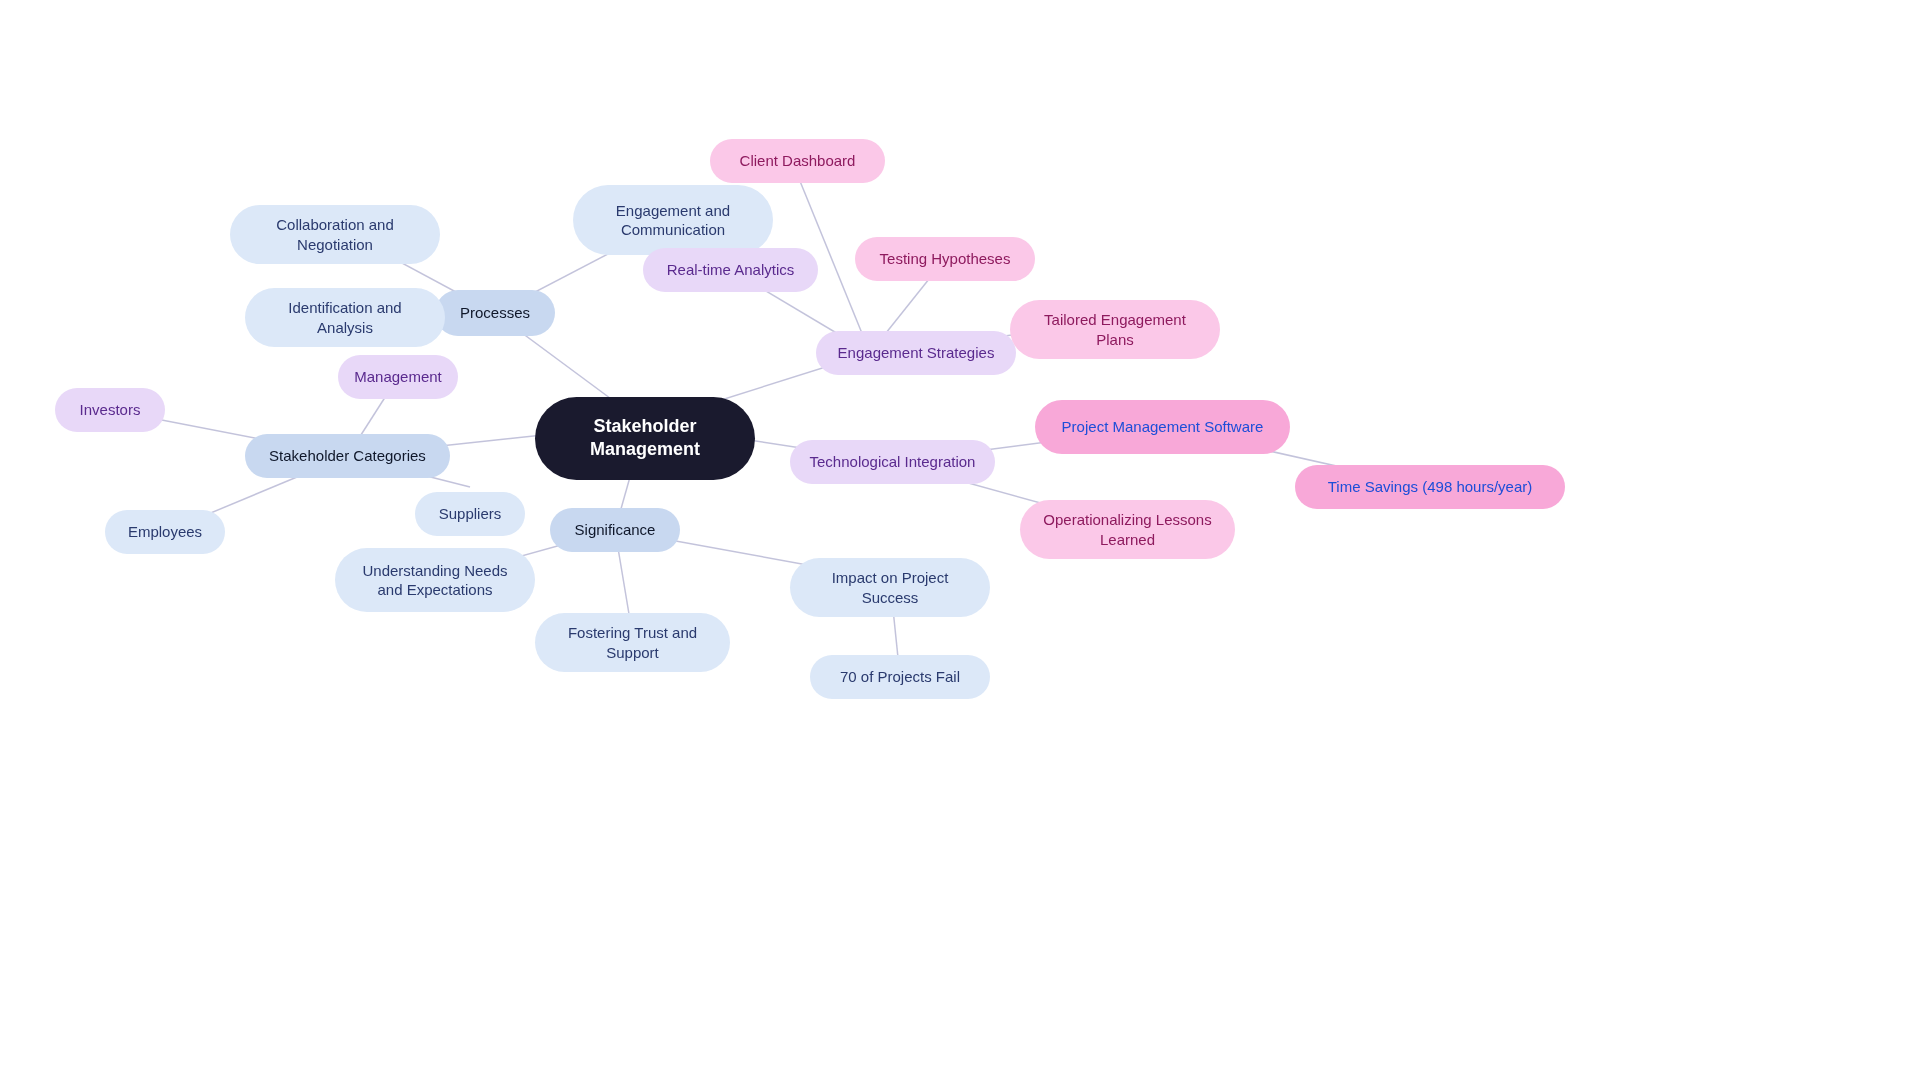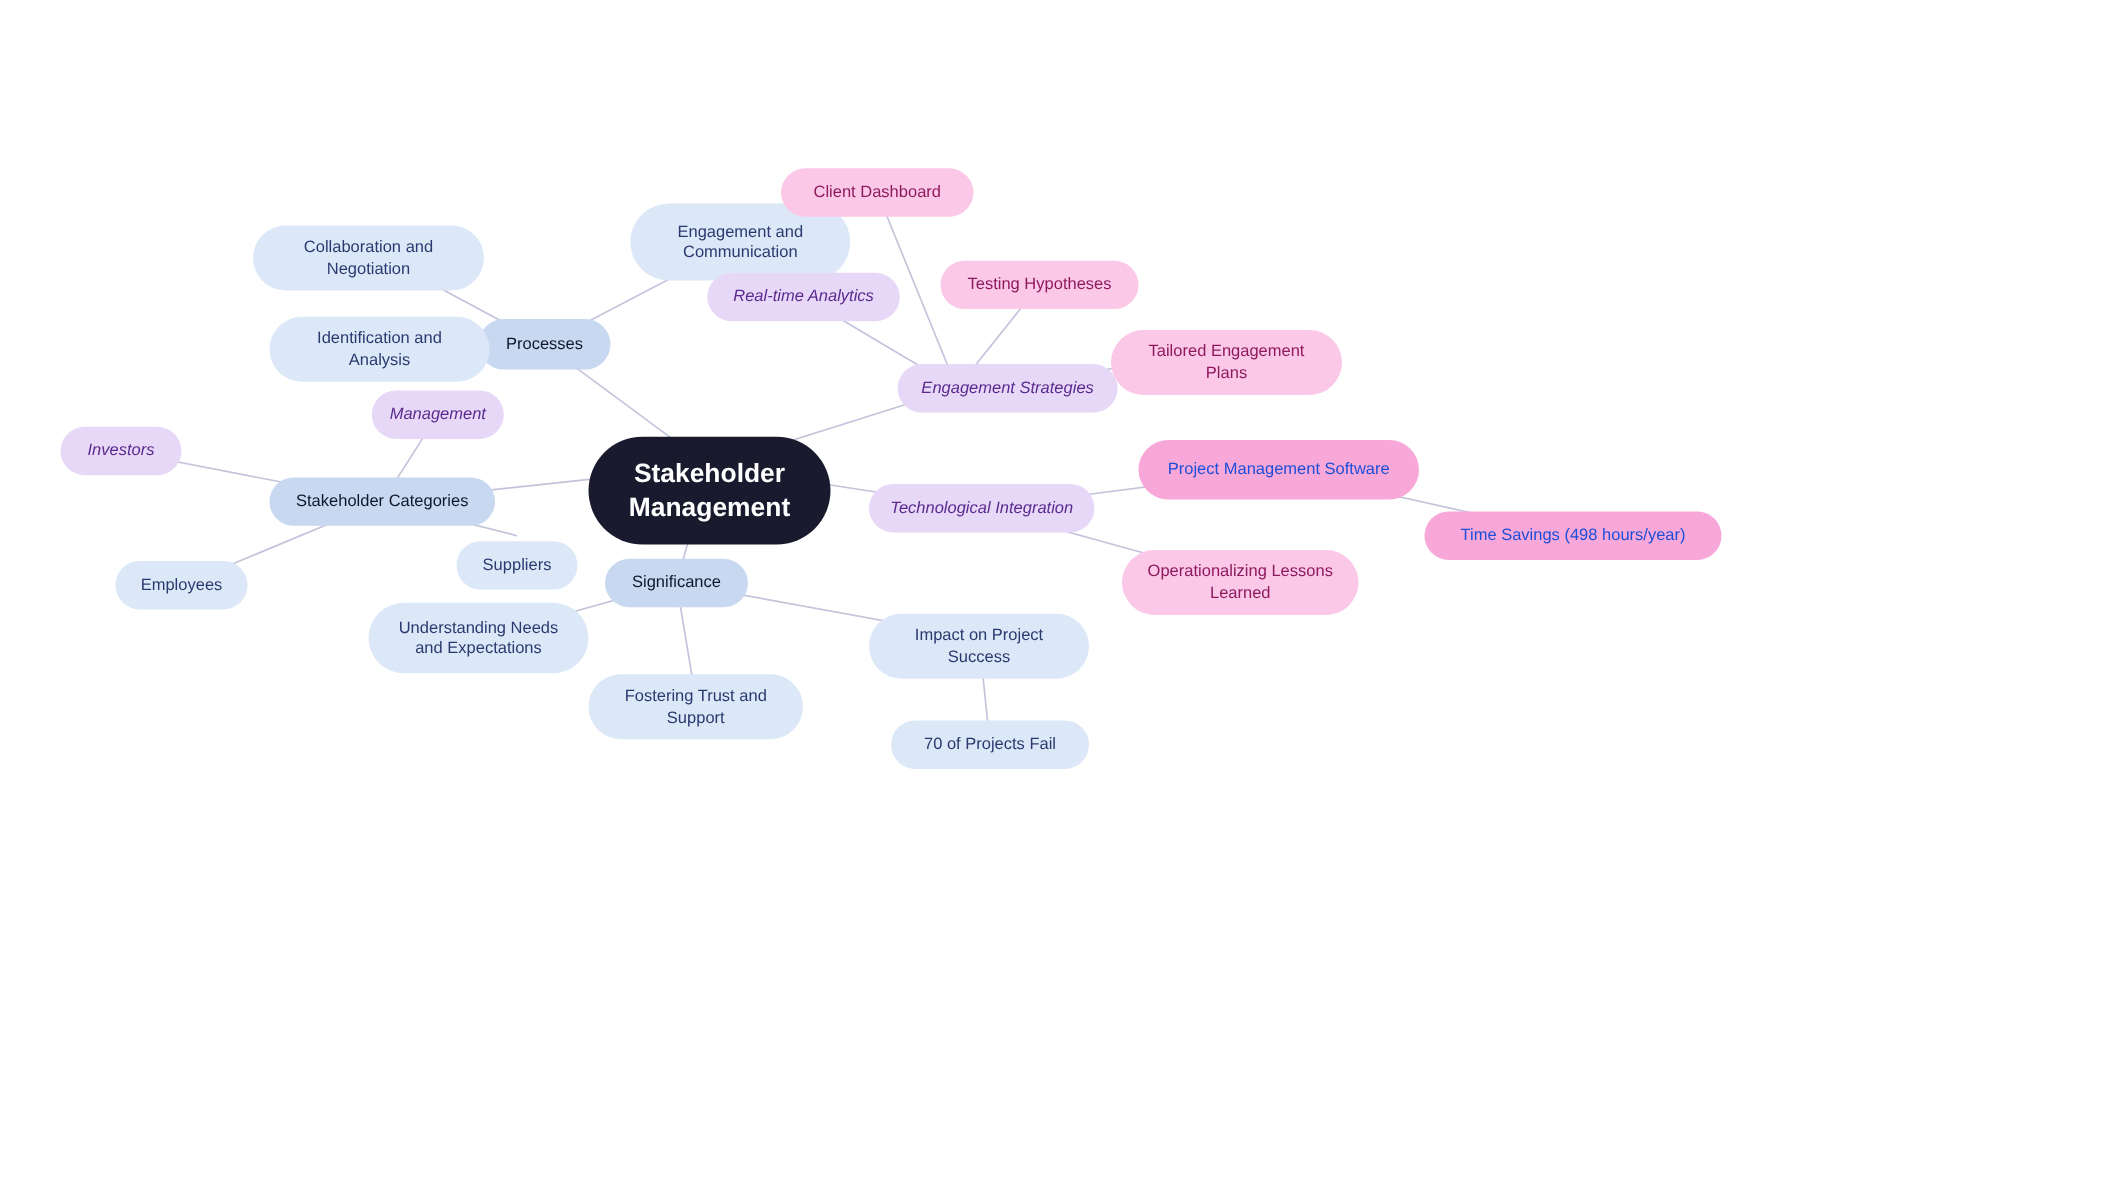--- a/index.html
+++ b/index.html
@@ -28,40 +28,39 @@
       border-radius: 50px;
       padding: 10px 18px;
       font-size: 15px;
       font-weight: 400;
       z-index: 1;
       line-height: 1.3;
     }
     .node-center {
       background: #1a1a2e;
       color: #ffffff;
-      font-size: 24px;
+      font-size: 18px;
       font-weight: 600;
       border-radius: 50px;
       padding: 18px 32px;
     }
     .node-blue {
       background: #c8d8f0;
       color: #0f172a;
       border: none;
     }
     .node-blue-light {
       background: #dce8f8;
       color: #2a3a6e;
       border: none;
     }
     .node-purple-light {
       background: #e8d8f8;
       color: #5a2a8e;
       border: none;
-      font-style: italic;
     }
     .node-pink {
       background: #f8a8d8;
       color: #1d4ed8;
       border: none;
     }
     .node-pink-light {
       background: #fbc8e8;
       color: #8e1a5e;
       border: none;
@@ -105,20 +104,20 @@
 <div class="node node-purple-light" style="left: 338px; top: 355px; width: 120px; min-height: 44px;">Management</div>
 <div class="node node-purple-light" style="left: 55px; top: 388px; width: 110px; min-height: 44px;">Investors</div>
 <div class="node node-blue-light" style="left: 415px; top: 492px; width: 110px; min-height: 44px;">Suppliers</div>
 <div class="node node-blue-light" style="left: 105px; top: 510px; width: 120px; min-height: 44px; text-align: center;">Employees</div>
 <div class="node node-blue" style="left: 550px; top: 508px; width: 130px; min-height: 44px;">Significance</div>
 <div class="node node-blue-light" style="left: 335px; top: 548px; width: 200px; min-height: 64px;">Understanding Needs and Expectations</div>
 <div class="node node-blue-light" style="left: 535px; top: 613px; width: 195px; min-height: 44px;">Fostering Trust and Support</div>
 <div class="node node-blue-light" style="left: 790px; top: 558px; width: 200px; min-height: 44px;">Impact on Project Success</div>
 <div class="node node-blue-light" style="left: 810px; top: 655px; width: 180px; min-height: 44px;">70 of Projects Fail</div>
 <div class="node node-purple-light" style="left: 816px; top: 331px; width: 200px; min-height: 44px;">Engagement Strategies</div>
-<div class="node node-pink-light" style="left: 710px; top: 153px; width: 175px; min-height: 44px;">Client Dashboard</div>
+<div class="node node-pink-light" style="left: 710px; top: 139px; width: 175px; min-height: 44px;">Client Dashboard</div>
 <div class="node node-pink-light" style="left: 855px; top: 237px; width: 180px; min-height: 44px;">Testing Hypotheses</div>
 <div class="node node-pink-light" style="left: 1010px; top: 300px; width: 210px; min-height: 44px;">Tailored Engagement Plans</div>
 <div class="node node-purple-light" style="left: 643px; top: 248px; width: 175px; min-height: 44px;">Real-time Analytics</div>
 <div class="node node-purple-light" style="left: 790px; top: 440px; width: 205px; min-height: 44px;">Technological Integration</div>
 <div class="node node-pink" style="left: 1035px; top: 400px; width: 255px; min-height: 54px;">Project Management Software</div>
 <div class="node node-pink" style="left: 1295px; top: 465px; width: 270px; min-height: 44px;">Time Savings (498 hours/year)</div>
 <div class="node node-pink-light" style="left: 1020px; top: 500px; width: 215px; min-height: 54px;">Operationalizing Lessons Learned</div>
 
 </body></html>

